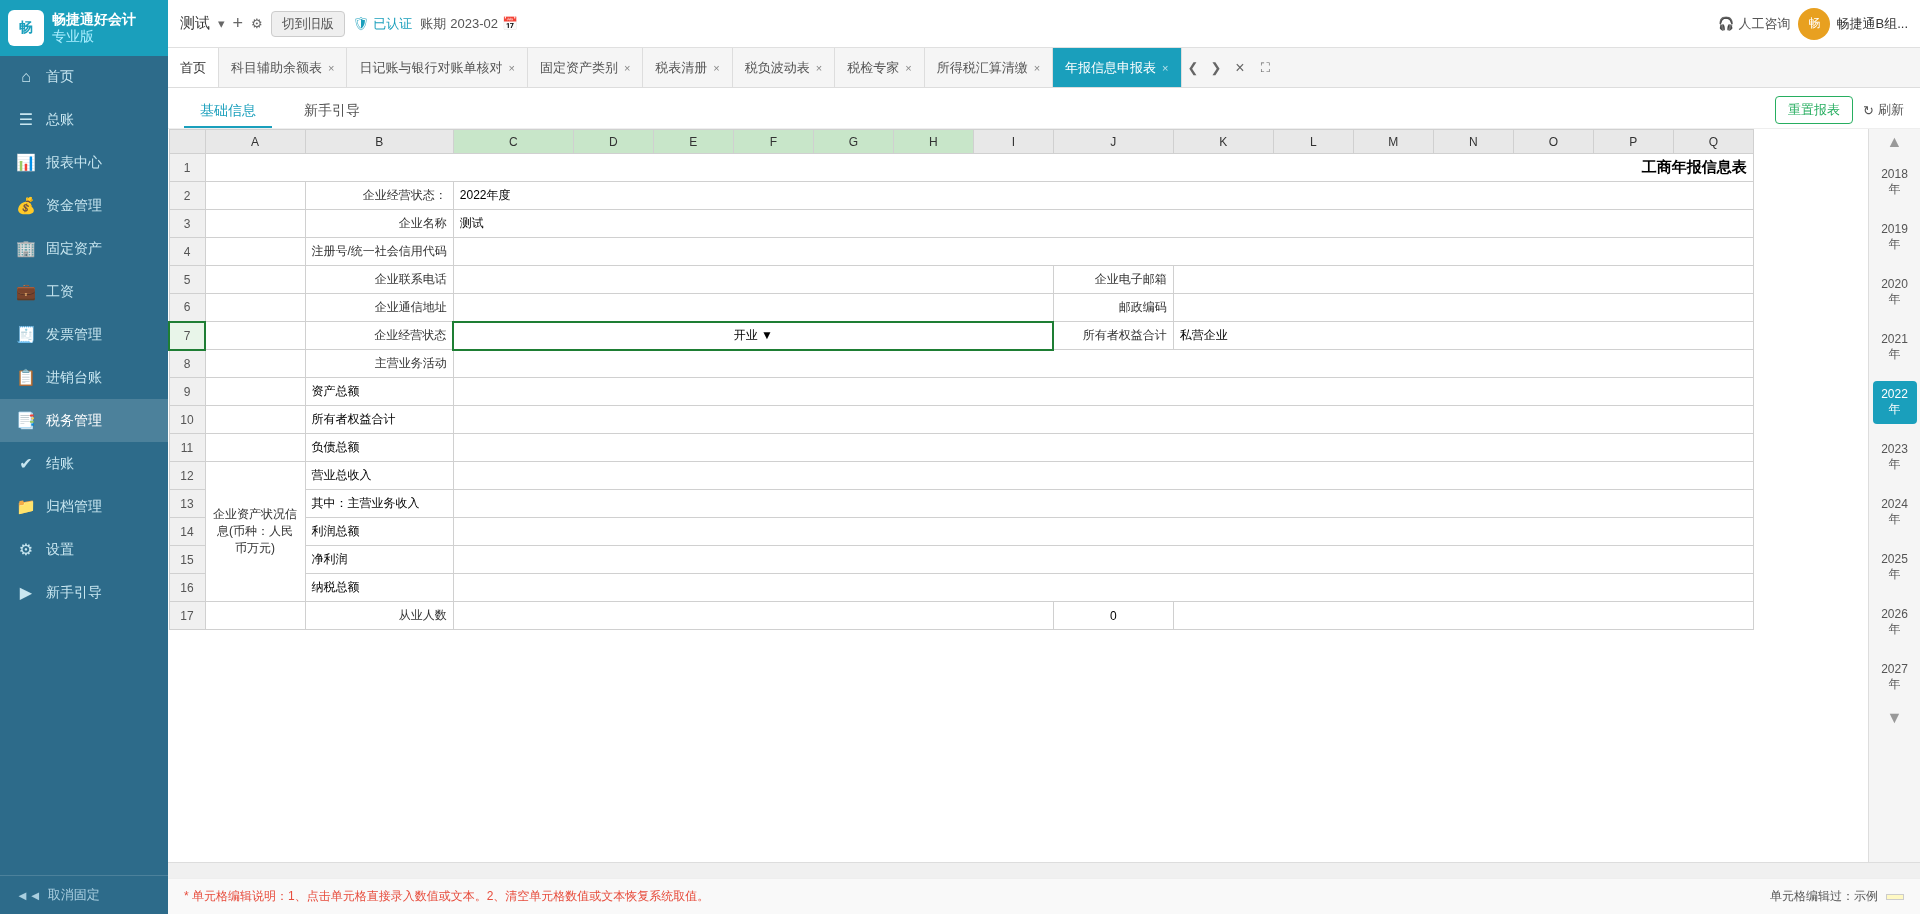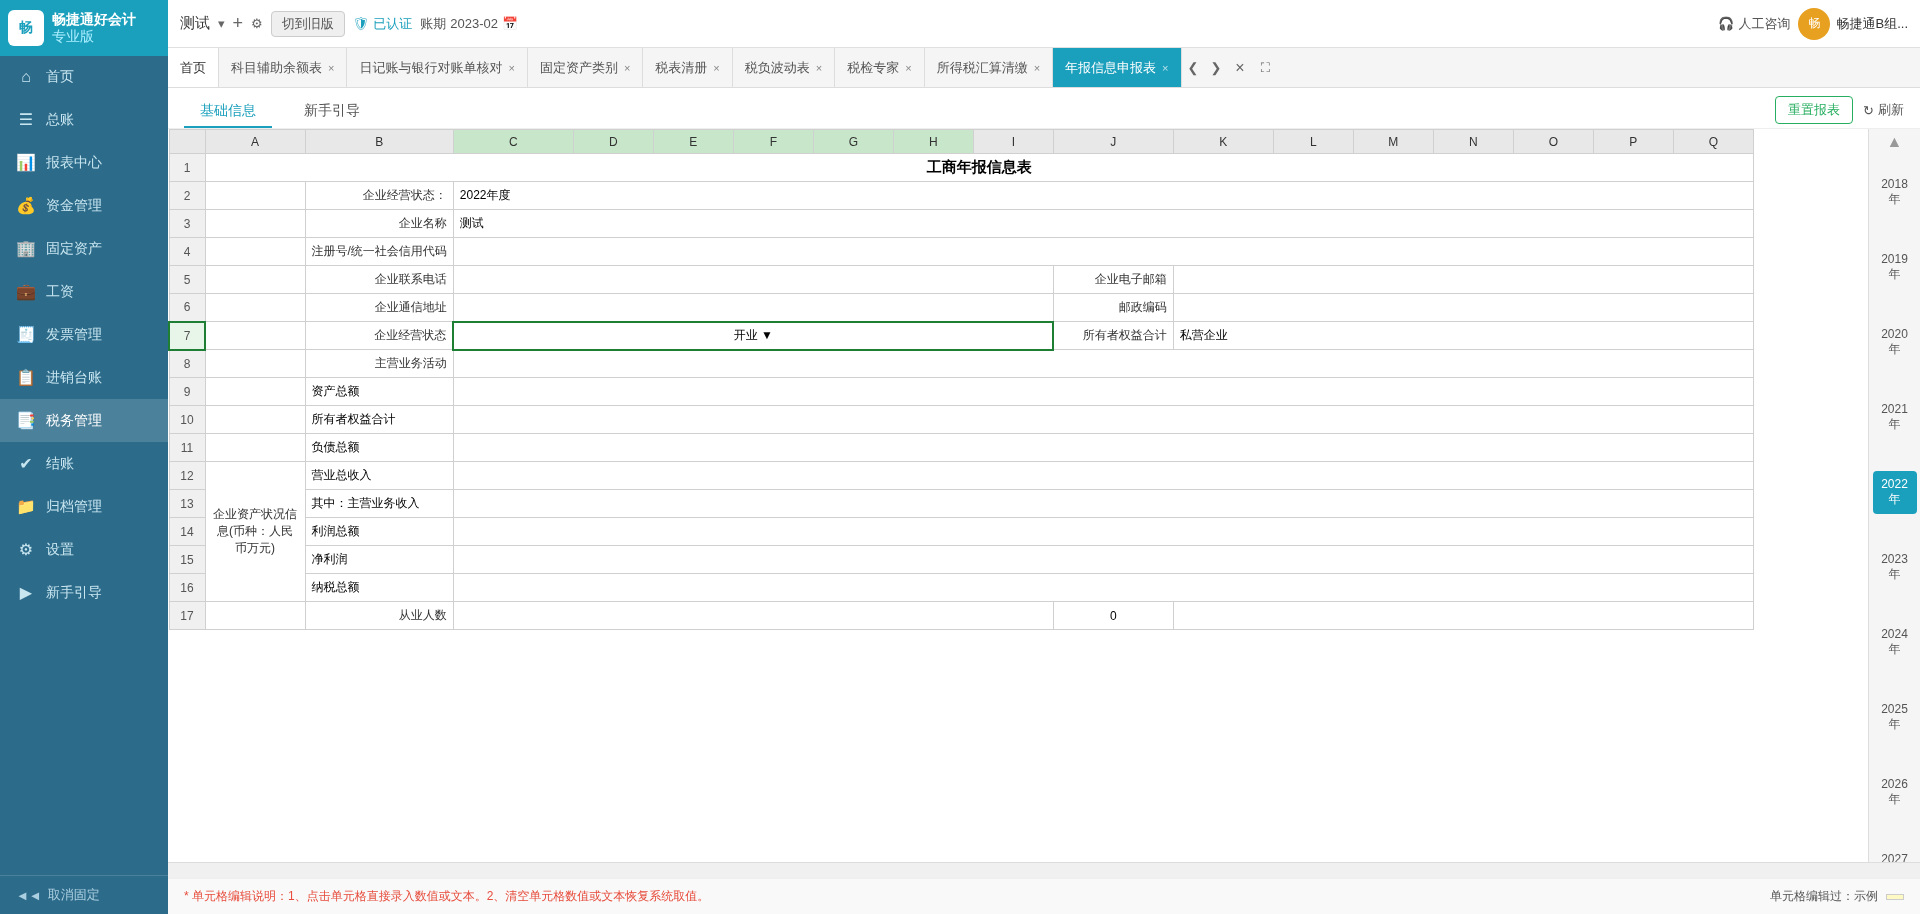--- a/index.html
+++ b/index.html
@@ -57,21 +57,21 @@
     .btn-reset { border: 1px solid #27ae60; color: #27ae60; border-radius: 4px; padding: 4px 12px; cursor: pointer; font-size: 13px; background: white; }
     .btn-refresh { display: flex; align-items: center; gap: 4px; color: #555; cursor: pointer; font-size: 13px; }
 
     
     .spreadsheet-wrapper { flex: 1; display: flex; overflow: hidden; }
     .spreadsheet-main { flex: 1; overflow: auto; position: relative; }
 
     
     .year-panel { width: 52px; background: #f5f5f5; display: flex; flex-direction: column; align-items: center; border-left: 1px solid #ddd; overflow-y: auto; flex-shrink: 0; }
     .year-panel-nav { width: 100%; display: flex; justify-content: center; padding: 4px; color: #999; cursor: pointer; font-size: 16px; }
-    .year-item { width: 44px; padding: 6px 4px; text-align: center; font-size: 12px; color: #555; cursor: pointer; border-radius: 4px; margin: 16px; }
+    .year-item { width: 44px; padding: 6px 4px; text-align: center; font-size: 12px; color: #555; cursor: pointer; border-radius: 4px; margin: 6px; }
     .year-item.active { background: #1a9fbc; color: white; border-radius: 4px; }
 
     
     .sheet-table { border-collapse: collapse; font-size: 12px; min-width: 1400px; }
     .sheet-table th, .sheet-table td { border: 1px solid #d0d0d0; padding: 3px 6px; white-space: nowrap; }
     .sheet-header-row th { background: #e8e8e8; text-align: center; height: 24px; font-weight: normal; color: #333; position: sticky; top: 0; z-index: 2; }
     .sheet-header-row th.col-header { background: #f0f0f0; }
     .row-num { background: #f0f0f0; text-align: center; color: #555; width: 36px; min-width: 36px; font-weight: normal; position: sticky; left: 0; z-index: 1; }
     .sheet-table td { height: 28px; }
     .col-a { width: 100px; }
@@ -84,21 +84,21 @@
     .col-h { width: 80px; background: #e8f5e9; }
     .col-i { width: 80px; }
     .col-j { width: 120px; }
     .col-k { width: 100px; }
     .col-l { width: 80px; }
     .col-m { width: 80px; }
     .col-n { width: 80px; }
     .col-o { width: 80px; }
     .col-p { width: 80px; }
     .col-q { width: 80px; }
-    .cell-title { text-align: center; font-size: 15px; font-weight: bold; }
+    .cell-title { text-align: right; font-size: 15px; font-weight: bold; }
     .cell-label { text-align: right; color: #333; }
     .cell-center { text-align: center; }
 
     .corner-header { background: #e8e8e8; position: sticky; top: 0; left: 0; z-index: 3; }
 
     
     .bottom-bar { height: 36px; background: #f9f9f9; border-top: 1px solid #eee; display: flex; align-items: center; padding: 0 16px; font-size: 12px; color: #e74c3c; flex-shrink: 0; }
     .bottom-bar-right { margin-left: auto; color: #555; display: flex; align-items: center; gap: 8px; }
     .example-cell { background: #fff9c4; border: 1px solid #ccc; padding: 2px 8px; font-size: 12px; }
 

